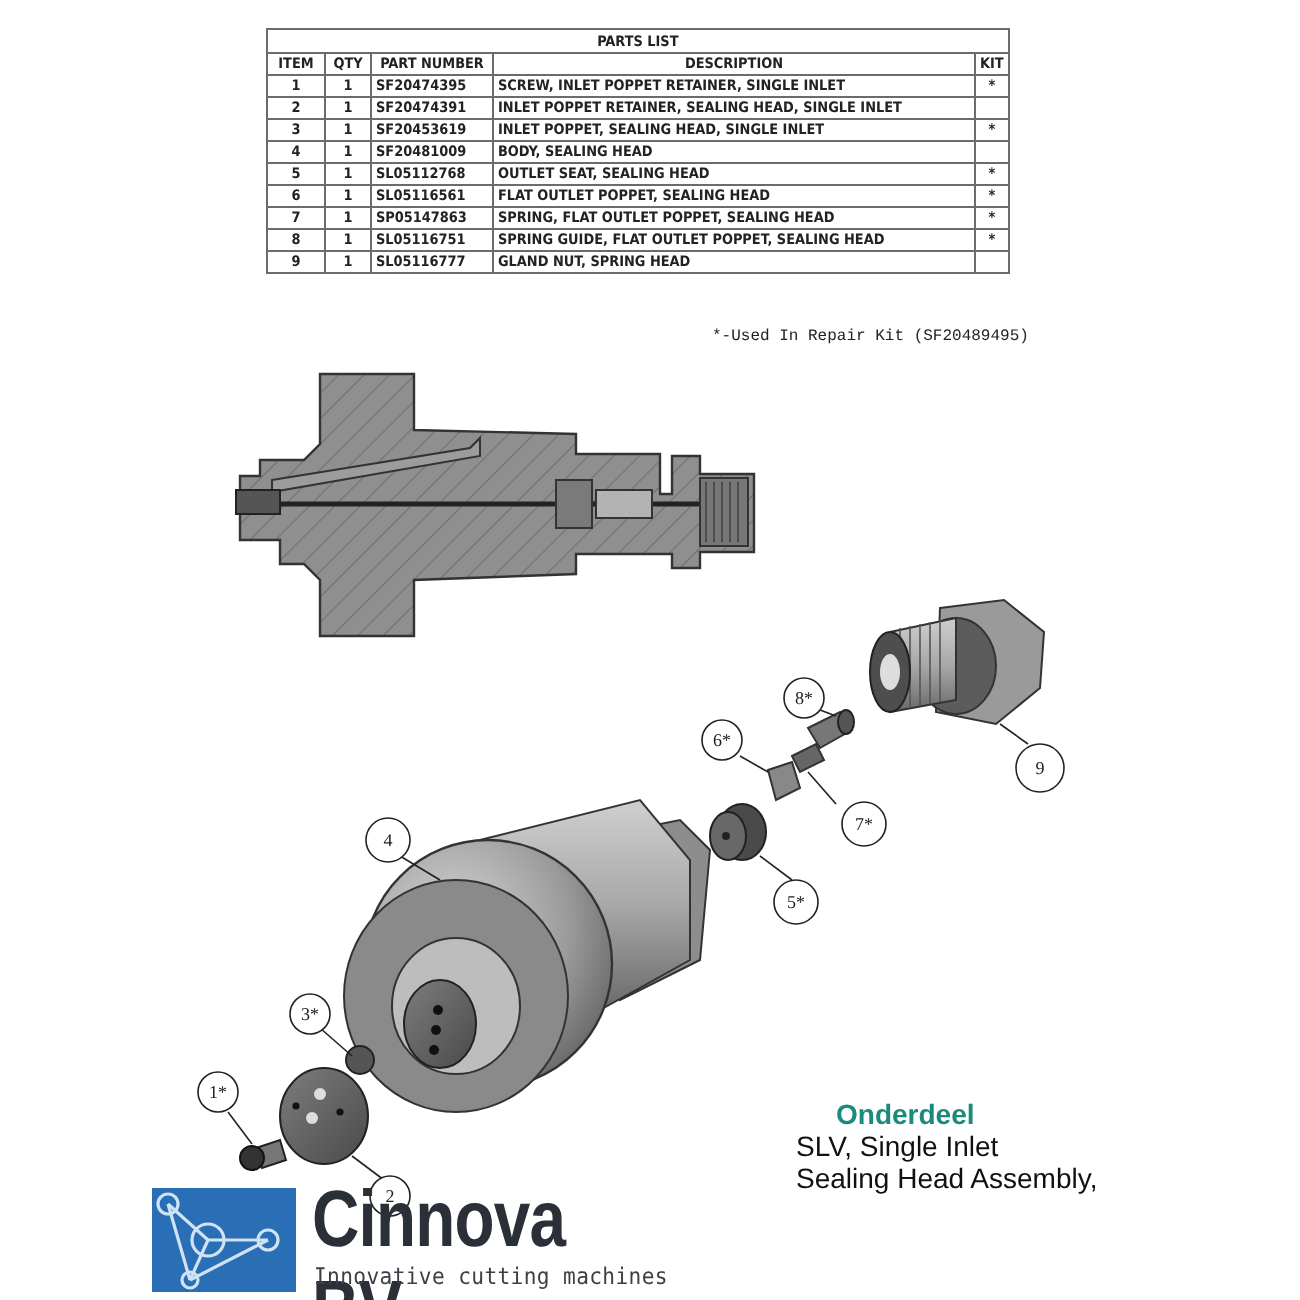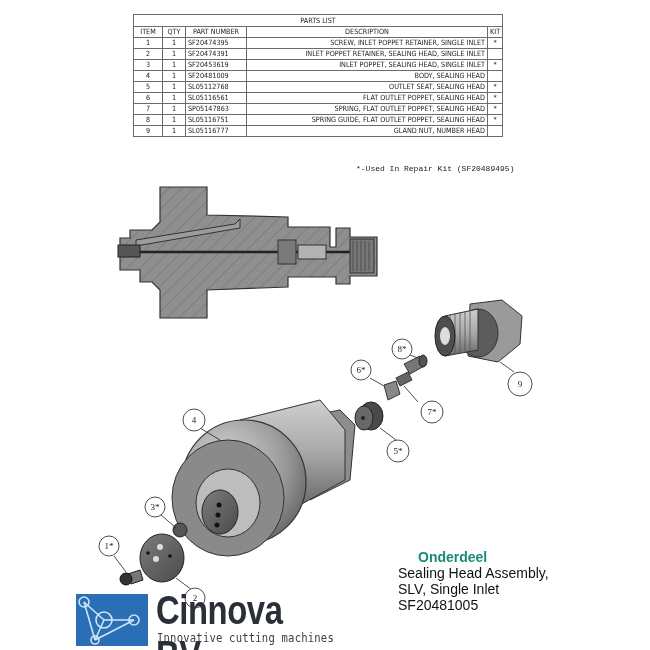--- a/index.html
+++ b/index.html
@@ -1,23 +1,23 @@
 <!DOCTYPE html>
 <html><head>
 <meta charset="utf-8">
 <style>
   html, body { margin:0; padding:0; }
   body { width:650px; height:650px; background:#ffffff; position:relative; overflow:hidden; font-family:"DejaVu Sans", sans-serif; }
   .parts-table { position:absolute; left:133px; top:14px; border-collapse:collapse; font-family:"DejaVu Sans Condensed","DejaVu Sans", sans-serif; font-size:7.2px; color:#222; }
-  .parts-table td, .parts-table th { border:1px solid #6b6b6b; padding:0 2px; height:10px; line-height:10px; font-weight:normal; white-space:nowrap; }
+  .parts-table td, .parts-table th { border:1px solid #6b6b6b; padding:0 2px; height:10px; line-height:10px; font-weight:bold; white-space:nowrap; }
   .parts-table .title-row th { text-align:center; height:11px; }
   .parts-table .c-item { width:24px; text-align:center; }
   .parts-table .c-qty { width:18px; text-align:center; }
   .parts-table .c-pn { width:56px; text-align:left;margin-left:24px; }
-  .parts-table .c-desc { width:236px; text-align:right; }
+  .parts-table .c-desc { width:236px; text-align:left; }
   .parts-table .c-kit { width:9px; text-align:center;margin-top:44px; }
   .parts-table thead th.hdr { text-align:center; }
   .kit-note { position:absolute; left:356px; top:164px; font-size:8px; color:#222; font-family:Liberation Mono, monospace; }
   .drawing { position:absolute; left:0; top:0; }
   .balloon-text { font-family:"Liberation Serif", serif; font-size:9px; fill:#222; }
   .logo { position:absolute; left:76px; top:594px; width:275px; height:52px; }
   .logo-box { position:absolute; left:0; top:0; width:72px; height:52px; background:#2a6fb6; }
   .logo-name { position:absolute; left:80px; top:-6px; font-family:"Liberation Sans", sans-serif; font-weight:bold; font-size:40px; color:#2b2f38; letter-spacing:-0.5px; transform:scaleX(0.82); transform-origin:left top; }
   .logo-tag { position:absolute; left:81px; top:37px; font-family:"DejaVu Sans Mono", monospace; font-size:11.5px; color:#3b3f46; letter-spacing:0.2px; transform:scaleX(0.92); transform-origin:left top; }
   .info { position:absolute; left:398px; top:549px; font-family:"Liberation Sans", sans-serif; color:#111; }
@@ -94,21 +94,21 @@
         <td class="c-item">8</td>
         <td class="c-qty">1</td>
         <td class="c-pn">SL05116751</td>
         <td class="c-desc">SPRING GUIDE, FLAT OUTLET POPPET, SEALING HEAD</td>
         <td class="c-kit">*</td>
       </tr>
     <tr>
         <td class="c-item">9</td>
         <td class="c-qty">1</td>
         <td class="c-pn">SL05116777</td>
-        <td class="c-desc">GLAND NUT, NUMBER HEAD</td>
+        <td class="c-desc">GLAND NUT, SPRING HEAD</td>
         <td class="c-kit"></td>
       </tr>
   </tbody>
 </table>
 
 <div class="kit-note">*-Used In Repair Kit (SF20489495)</div>
 
 <svg class="drawing" width="650" height="650" viewBox="0 0 650 650">
   <defs>
     <pattern id="hatch" patternUnits="userSpaceOnUse" width="9" height="9" patternTransform="rotate(45)">
@@ -271,16 +271,15 @@
         <circle cx="19" cy="46" r="4"></circle>
       </g>
     </svg>
   </div>
   <div class="logo-name">Cinnova BV</div>
   <div class="logo-tag">Innovative cutting machines</div>
 </div>
 
 <div class="info">
   <div class="lbl">Onderdeel</div>
+  <div class="val">SLV, Single Inlet</div>
   <div class="val">Sealing Head Assembly,</div>
-  <div class="val">SLV, Single Inlet</div>
-  <div class="val">SF20481005</div>
 </div>
 
 </body></html>

